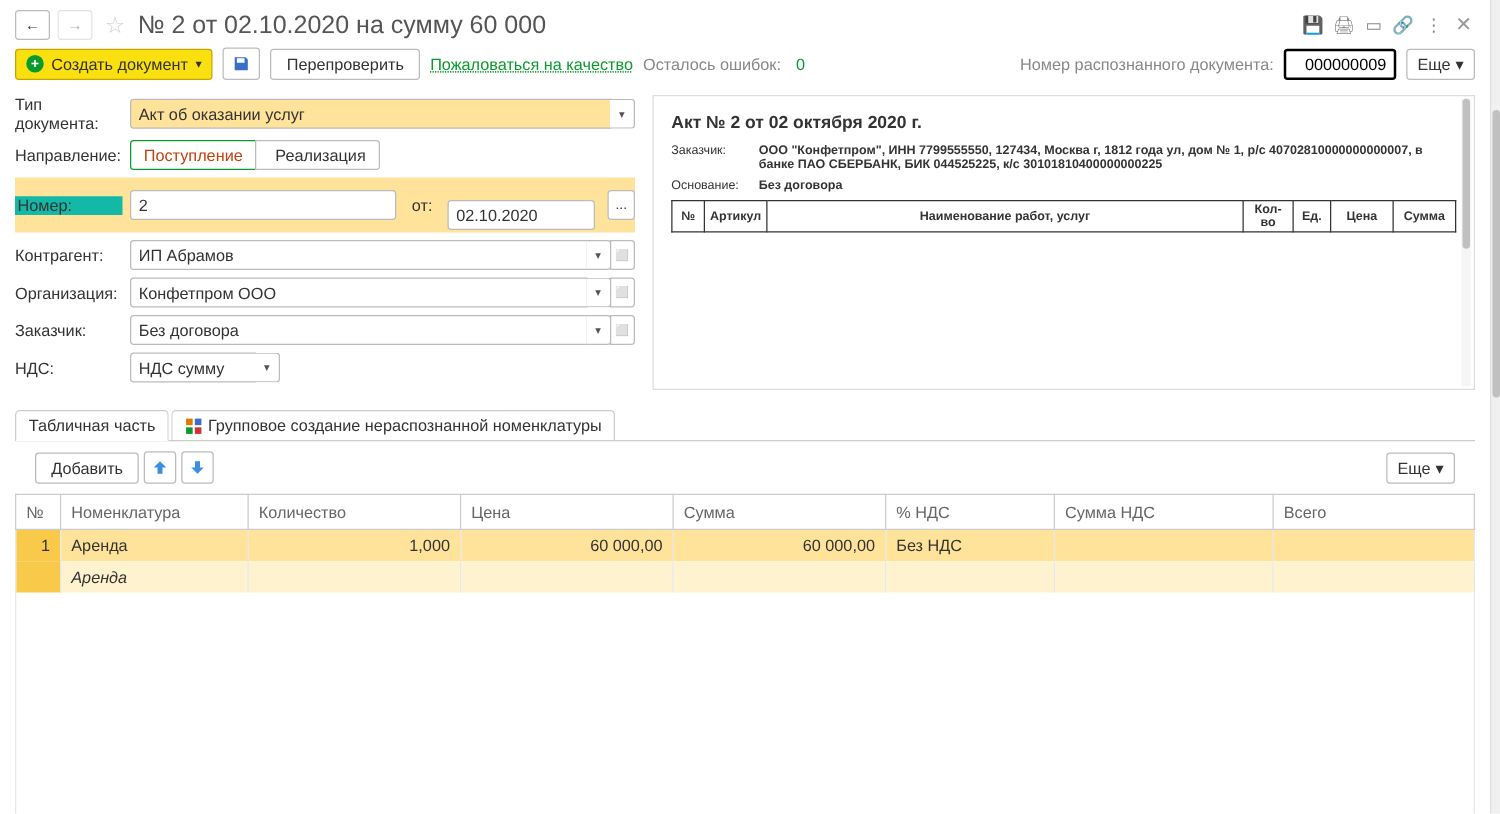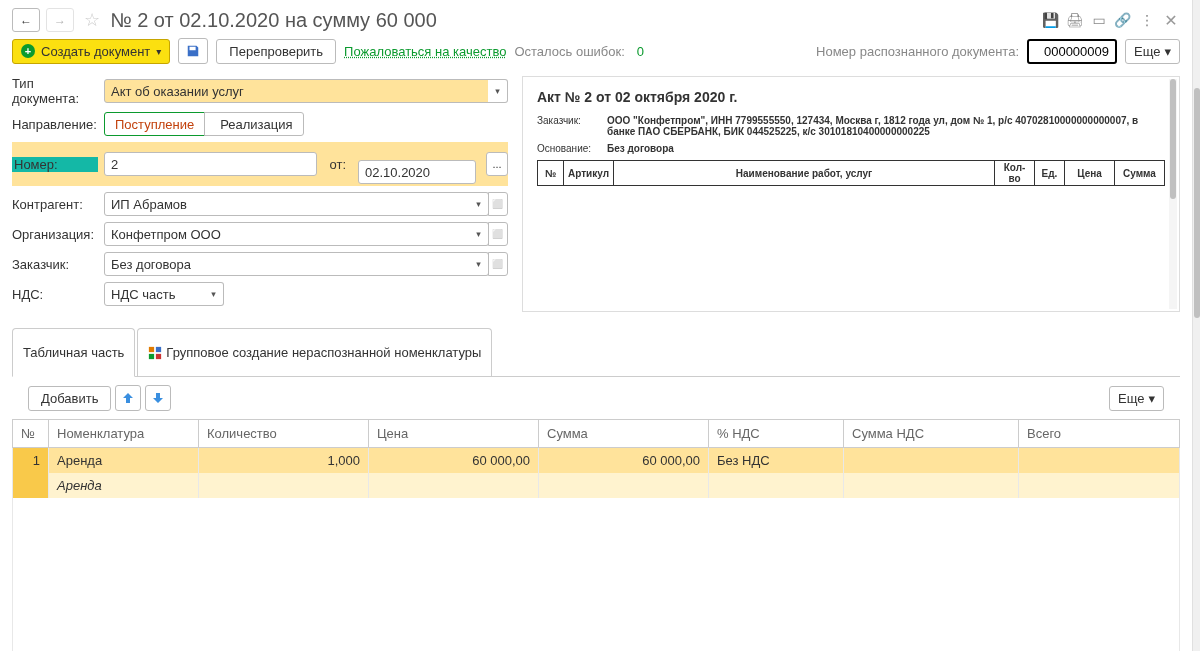--- a/index.html
+++ b/index.html
@@ -57,21 +57,21 @@
 
 .preview-title { font-weight: bold; font-size: 14px; margin-bottom: 10px; }
 .preview-field { display: flex; font-size: 10px; margin-bottom: 6px; }
 .preview-field .pf-label { width: 70px; }
 .preview-field .pf-value { flex: 1; }
 .pf-bold { font-weight: bold; }
 .preview-table { width: 100%; border-collapse: collapse; font-size: 10px; margin-top: 6px; }
 .preview-table th, .preview-table td { border: 1px solid #333; padding: 1px 4px; text-align: center; }
 
 .tabs-row { display: flex; margin-top: 16px; border-bottom: 1px solid #ccc; }
-.tab { border: 1px solid #ccc; border-bottom: none; padding: 16px 10px; font-size: 13px; background: #fff; cursor: pointer; border-radius: 4px 4px 0 0; margin-right: 2px; display: flex; align-items: center; gap: 4px; }
+.tab { border: 1px solid #ccc; border-bottom: none; padding: 4px 10px; font-size: 13px; background: #fff; cursor: pointer; border-radius: 4px 4px 0 0; margin-right: 2px; display: flex; align-items: center; gap: 4px; }
 .tab.active { border-bottom: 1px solid #fff; margin-bottom: -1px; }
 .tab .t-icon { width: 14px; height: 14px; }
 
 .tbl-toolbar { display: flex; align-items: center; gap: 4px; margin: 8px 16px; }
 .arrow-btn { width: 26px; height: 26px; border: 1px solid #bbb; border-radius: 3px; background: #fff; display: flex; align-items: center; justify-content: center; cursor: pointer; }
 .arrow-btn svg { width: 12px; height: 12px; }
 
 .data-table { width: 100%; border-collapse: collapse; font-size: 13px; border: 1px solid #ccc; }
 .data-table th { background: #fff; border: 1px solid #ccc; padding: 6px 8px; text-align: left; font-weight: normal; color: #666; }
 .data-table td { border-left: 1px solid #e8e8e8; border-right: 1px solid #e8e8e8; padding: 5px 8px; }
@@ -175,21 +175,21 @@
       <div class="input-group">
         <div class="input-wide">Без договора</div>
         <div class="dd-btn">▾</div>
         <div class="dd-btn" style="border-left:1px solid #bbb;">⬜</div>
       </div>
     </div>
 
     <div class="form-row">
       <div class="form-label">НДС:</div>
       <div class="input-group" style="flex:none; width:120px;">
-        <div class="input-wide">НДС часть</div>
+        <div class="input-wide">НДС сумму</div>
         <div class="dd-btn">▾</div>
       </div>
     </div>
 
   </div>
 
   <div class="preview-col">
     <div class="preview-scroll">
             <div class="preview-scroll-thumb"></div>
           </div>

